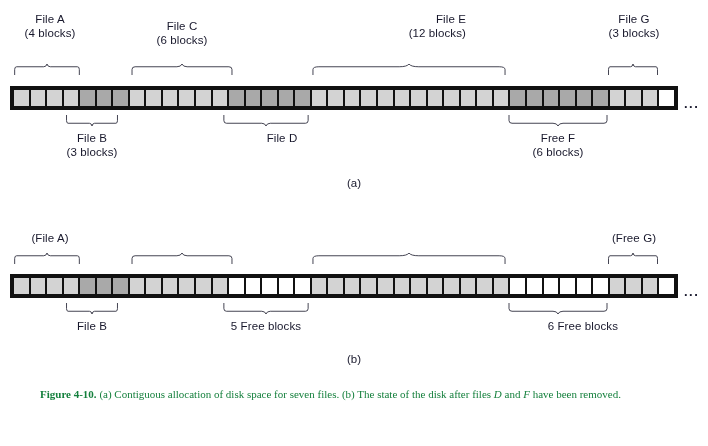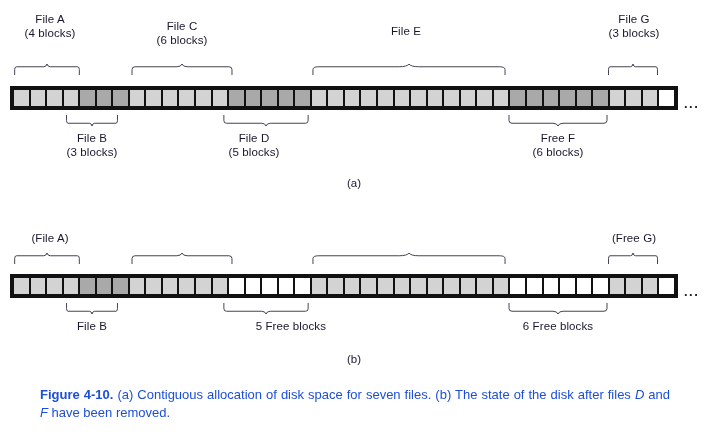--- a/index.html
+++ b/index.html
@@ -88,46 +88,47 @@
     font-size: 11.5px;
     color: #17172b;
   }
 
   
   .caption {
     position: absolute;
     left: 40px;
     top: 386px;
     width: 630px;
-    font-family: Liberation Sans, sans-serif;
-    font-size: 13px;
+    font-family: Liberation Serif, serif;
+    font-size: 11px;
     line-height: 17.5px;
     text-align: justify;
-    color: #1d4ed8;
+    color: #15803d;
   }
   .caption b { font-weight: bold; }
   .caption i { font-style: italic; }
 </style>
 </head>
 <body>
 
 <div class="figure">
 
   <div class="panel" id="panel-a">
 
     <div class="label" style="left:-10px; top:12px; width:120px;">
       <span>File A</span>
       <span class="l2">(4 blocks)</span>
     </div>
     <div class="label" style="left:122px; top:19px; width:120px;">
       <span>File C</span>
       <span class="l2">(6 blocks)</span>
     </div>
-    <div class="label" style="left:346px; top:24px; width:120px;">
+    <div class="label" style="left:346px; top:12px; width:120px;text-align:right;">
       <span>File E</span>
+      <span class="l2">(12 blocks)</span>
     </div>
     <div class="label" style="left:574px; top:12px; width:120px;">
       <span>File G</span>
       <span class="l2">(3 blocks)</span>
     </div>
 
     <div class="brace" style="left:14px; top:64px; width:66px;">
       <svg viewBox="0 0 100 12" preserveAspectRatio="none">
         <path d="M1,12 L1,6 Q1,3 4,3 L45,3 Q49,3 50,0 Q51,3 55,3 L96,3 Q99,3 99,6 L99,12" fill="none" stroke="#303040" stroke-width="0.9" vector-effect="non-scaling-stroke"></path>
       </svg>
@@ -205,23 +206,22 @@
     <div class="brace" style="left:508px; top:115px; width:100px;">
       <svg viewBox="0 0 100 12" preserveAspectRatio="none">
         <path d="M1,0 L1,6 Q1,9 4,9 L45,9 Q49,9 50,12 Q51,9 55,9 L96,9 Q99,9 99,6 L99,0" fill="none" stroke="#303040" stroke-width="0.9" vector-effect="non-scaling-stroke"></path>
       </svg>
     </div>
 
     <div class="label" style="left:32px; top:131px; width:120px;">
       <span>File B</span>
       <span class="l2">(3 blocks)</span>
     </div>
-    <div class="label" style="left:194px; top:131px; width:120px;">
+    <div class="label" style="left:222px; top:131px; width:120px;">
       <span>File D</span>
-      <span class="l2">(5 blocks)</span>
     </div>
     <div class="label" style="left:498px; top:131px; width:120px;">
       <span>Free F</span>
       <span class="l2">(6 blocks)</span>
     </div>
 
     <div class="subcap" style="left:0; top:177px;">(a)</div>
   </div>
 
   <div class="panel" id="panel-b">
@@ -310,24 +310,24 @@
     </div>
     <div class="brace" style="left:508px; top:91px; width:100px;">
       <svg viewBox="0 0 100 12" preserveAspectRatio="none">
         <path d="M1,0 L1,6 Q1,9 4,9 L45,9 Q49,9 50,12 Q51,9 55,9 L96,9 Q99,9 99,6 L99,0" fill="none" stroke="#303040" stroke-width="0.9" vector-effect="non-scaling-stroke"></path>
       </svg>
     </div>
 
     <div class="label single" style="left:32px; top:107px; width:120px;">
       <span>File B</span>
     </div>
-    <div class="label single" style="left:206px; top:107px; width:120px;text-align:right;">
+    <div class="label single" style="left:206px; top:107px; width:120px;">
       <span>5 Free blocks</span>
     </div>
-    <div class="label single" style="left:498px; top:107px; width:120px;">
+    <div class="label single" style="left:498px; top:107px; width:120px;text-align:right;">
       <span>6 Free blocks</span>
     </div>
 
     <div class="subcap" style="left:0; top:141px;">(b)</div>
   </div>
 
   <div class="caption">
     <b>Figure 4-10.</b><span> (a) Contiguous allocation of disk space for seven files.  (b) The state of the disk after files </span><i>D</i><span> and </span><i>F</i><span> have been removed.</span>
   </div>
 

